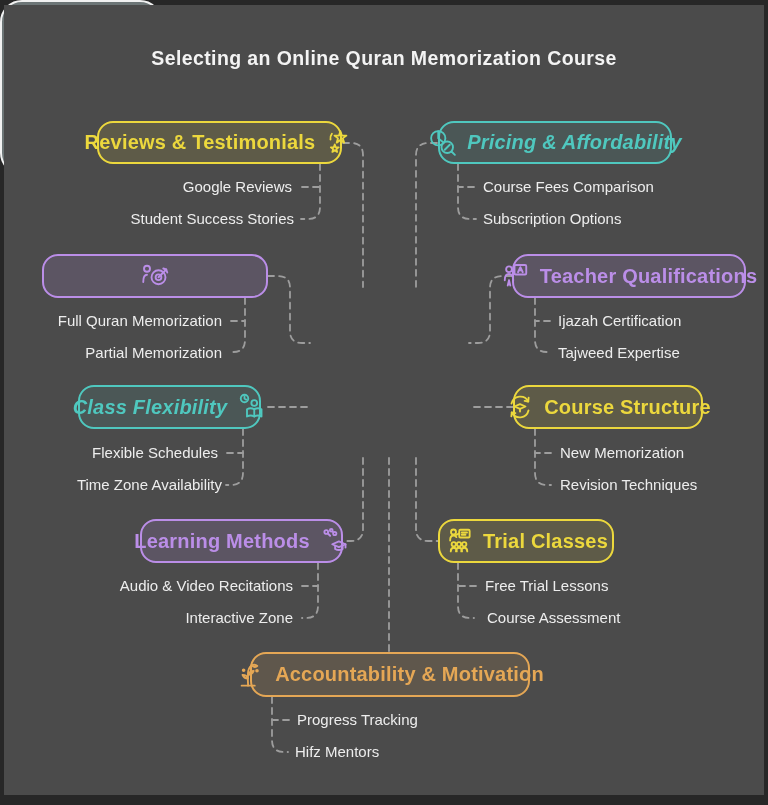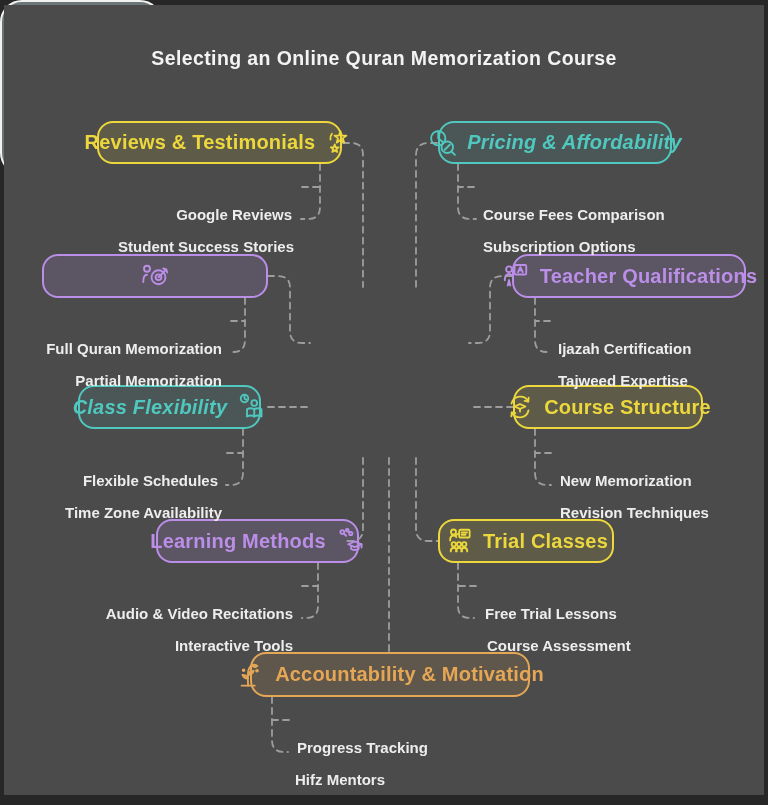--- a/index.html
+++ b/index.html
@@ -11,29 +11,29 @@
   .wires{position:absolute;left:0;top:0;}
   .w{fill:none;stroke:var(--wire,#9d9d9d);stroke-width:1.8;stroke-dasharray:6 5;stroke-linecap:round;}
   .node{position:absolute;box-sizing:border-box;border:2px solid;border-radius:16px;
         display:flex;align-items:center;justify-content:center;gap:9px;
         font-size:20px;font-weight:700;padding:0 12px;white-space:nowrap;letter-spacing:.2px;}
   .node svg{flex:none;}
   .yellow{color:var(--yellow,#ecd83d);border-color:var(--yellow,#ecd83d);background:rgba(236,216,61,.12);}
   .teal{color:var(--teal,#4fc8bf);border-color:var(--teal,#4fc8bf);background:rgba(79,200,191,.10);font-style:italic;}
   .purple{color:var(--purple,#bb8ee8);border-color:var(--purple,#bb8ee8);background:rgba(187,142,232,.16);}
   .orange{color:var(--orange,#e5a755);border-color:var(--orange,#e5a755);background:rgba(229,167,85,.13);}
-  .sub{position:absolute;font-size:15px;font-weight:700;color:#ededed;line-height:18px;white-space:nowrap;margin-top:28px;}
+  .sub{position:absolute;font-size:15px;font-weight:400;color:#ededed;line-height:18px;white-space:nowrap;}
   .sub.r{text-align:right;}
   .n-reviews{left:97px;top:121px;width:245px;height:43px;}
   .n-pricing{left:438px;top:121px;width:234px;height:43px;}
   .n-memgoals{left:42px;top:254px;width:226px;height:44px;}
   .n-teacher{left:512px;top:254px;width:234px;height:44px;}
   .n-flex{left:78px;top:385px;width:183px;height:44px;}
   .n-structure{left:513px;top:385px;width:190px;height:44px;}
-  .n-learning{left:140px;top:519px;width:203px;height:44px;margin-left:16px;}
+  .n-learning{left:140px;top:519px;width:203px;height:44px;}
   .n-trial{left:438px;top:519px;width:176px;height:44px;}
   .n-account{left:250px;top:652px;width:280px;height:45px;}
   .n-central{left:310px;top:287px;width:158px;height:171px;background:var(--center_fill,#6d7677);
              border:2px solid #f2f2f2;border-radius:22px;display:flex;flex-direction:column;
              align-items:center;justify-content:center;gap:7px;color:#fafafa;}
   .central-label{font-size:15px;font-weight:700;line-height:20px;text-align:center;width:136px;white-space:normal;}
   .s-1a{right:476px;top:178px;} .s-1b{right:474px;top:210px;}
   .s-1c{left:483px;top:178px;}  .s-1d{left:483px;top:210px;}
   .s-2a{right:546px;top:312px;} .s-2b{right:546px;top:344px;}
   .s-2c{left:558px;top:312px;}  .s-2d{left:558px;top:344px;}
@@ -210,18 +210,18 @@
   <div class="sub s-1d">Subscription Options</div>
   <div class="sub r s-2a">Full Quran Memorization</div>
   <div class="sub r s-2b">Partial Memorization</div>
   <div class="sub s-2c">Ijazah Certification</div>
   <div class="sub s-2d">Tajweed Expertise</div>
   <div class="sub r s-3a">Flexible Schedules</div>
   <div class="sub r s-3b">Time Zone Availability</div>
   <div class="sub s-3c">New Memorization</div>
   <div class="sub s-3d">Revision Techniques</div>
   <div class="sub r s-4a">Audio &amp; Video Recitations</div>
-  <div class="sub r s-4b">Interactive Tools</div>
+  <div class="sub r s-4b">Interactive Zone</div>
   <div class="sub s-4c">Free Trial Lessons</div>
   <div class="sub s-4d">Course Assessment</div>
   <div class="sub s-5a">Progress Tracking</div>
   <div class="sub s-5b">Hifz Mentors</div>
 </div>
 
 </body></html>

